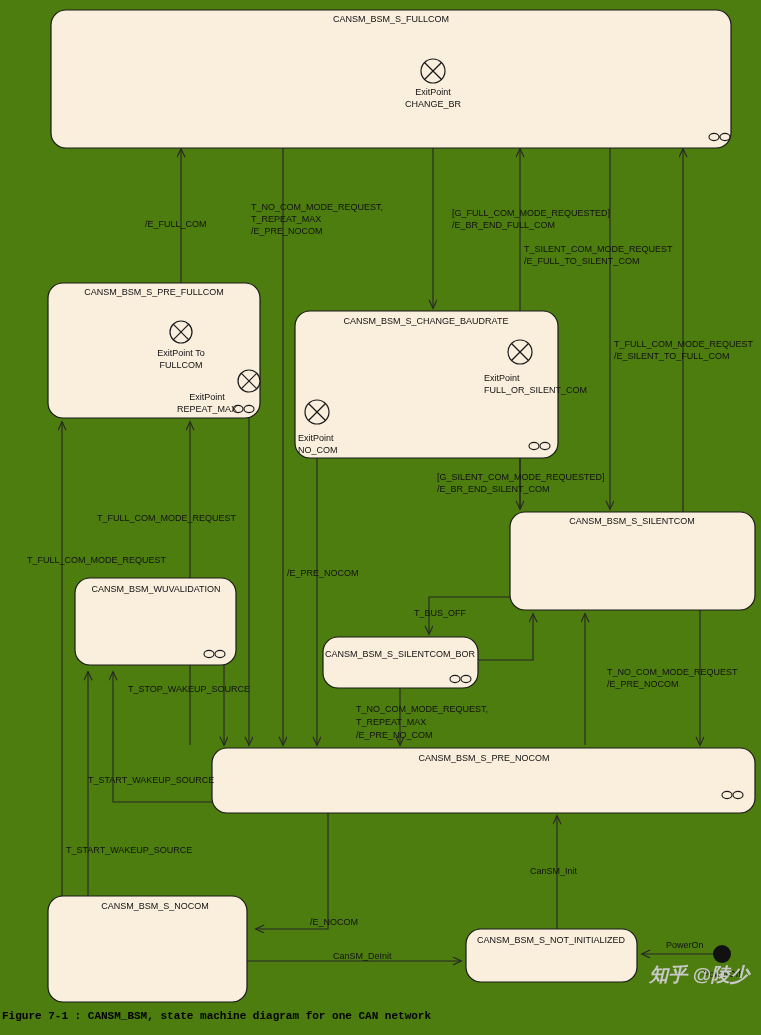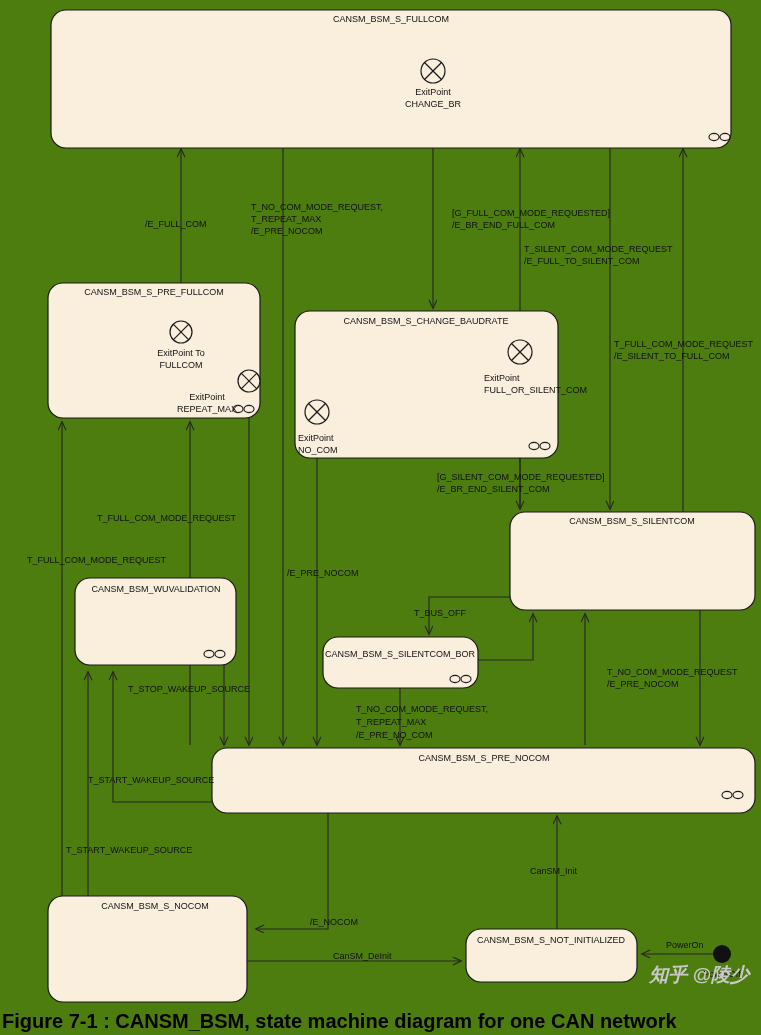--- a/index.html
+++ b/index.html
@@ -2,22 +2,22 @@
 <html><head>
 <meta charset="utf-8">
 <style>
   html,body{margin:0;padding:0;background:#ffffff;}
   body{font-family:"Liberation Sans","DejaVu Sans",sans-serif;}
   #page{position:relative;width:761px;height:1035px;background:#4d7c0f;overflow:hidden;}
   #svgroot{position:absolute;left:0;top:0;width:761px;height:1035px;}
   .st-label{font-size:9px;fill:#111111;font-family:"Liberation Sans","DejaVu Sans",sans-serif;}
   .tr-label{font-size:9px;fill:#111111;font-family:"Liberation Sans","DejaVu Sans",sans-serif;}
   .ep-label{font-size:9px;fill:#111111;font-family:"Liberation Sans","DejaVu Sans",sans-serif;}
-  .cap{position:absolute;left:2px;top:1010px;width:757px;font-size:20px;font-weight:bold;color:#000;
-       font-family:Liberation Sans, sans-serif;letter-spacing:0px;}
+  .cap{position:absolute;left:2px;top:1010px;width:757px;font-size:11px;font-weight:bold;color:#000;
+       font-family:Liberation Mono, monospace;letter-spacing:0px;}
   .wm{position:absolute;right:12px;top:962px;font-size:19px;color:#c9c9c9;font-weight:bold;
       font-family:"Liberation Sans","DejaVu Sans",sans-serif;font-style:italic;}
 </style>
 </head>
 <body>
 
 <div id="page">
 
   <svg id="svgroot" viewBox="0 0 761 1035" xmlns="http://www.w3.org/2000/svg">
     <defs>

